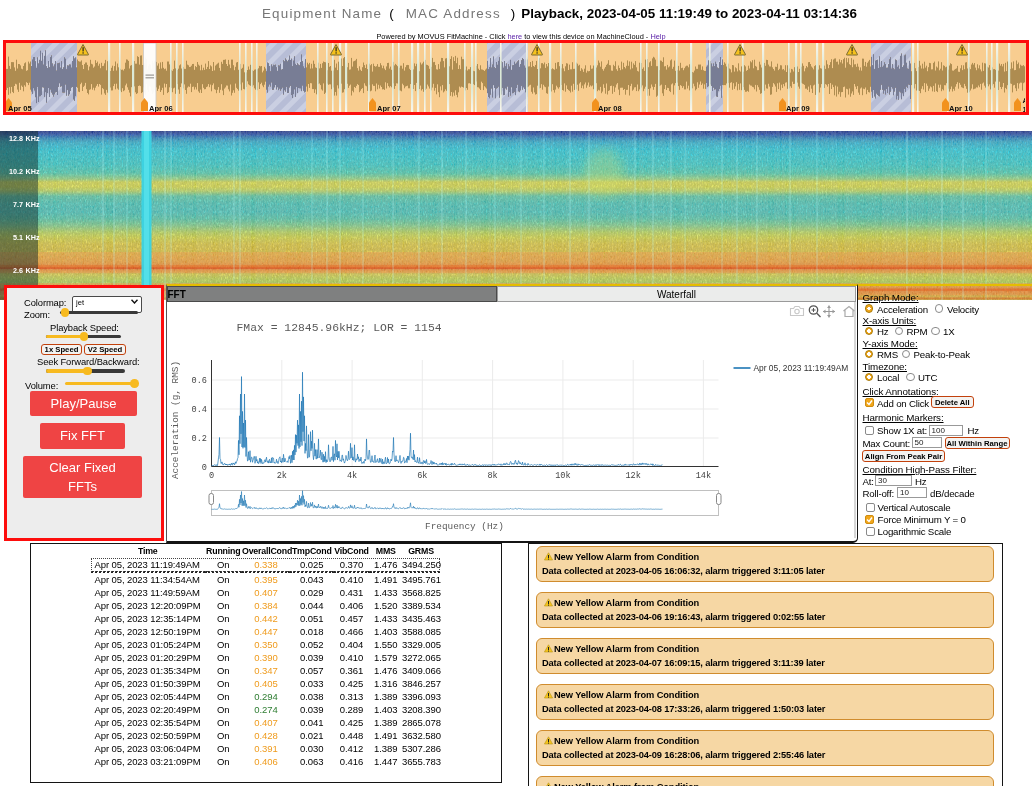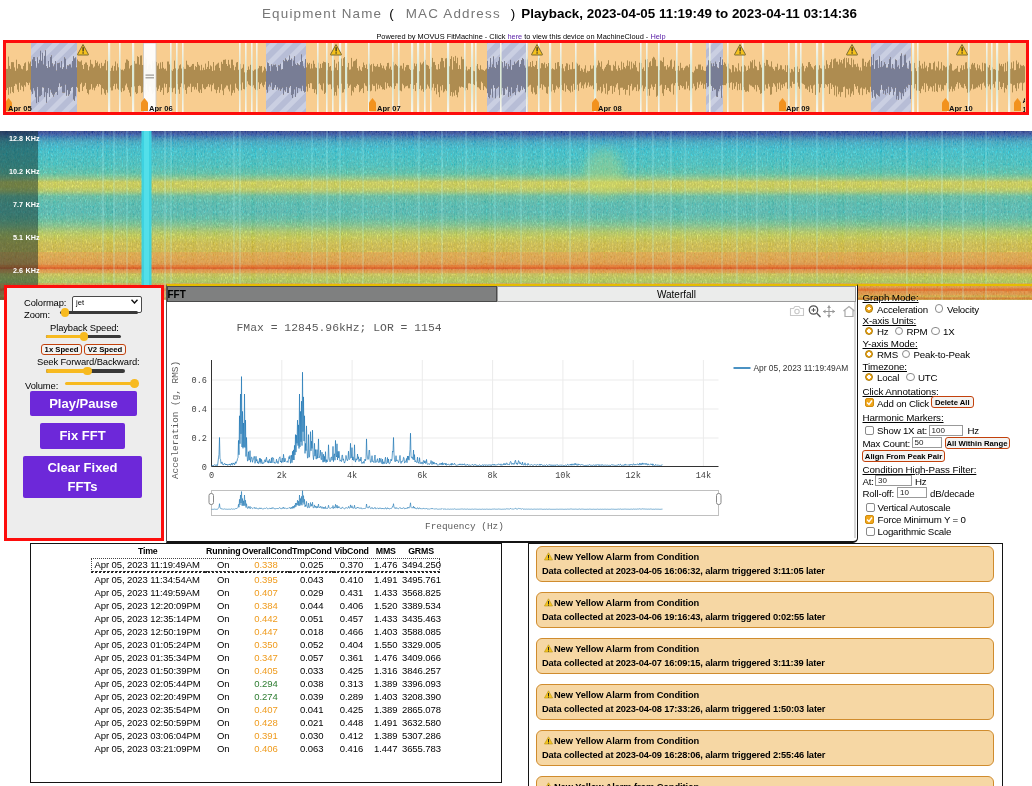--- a/index.html
+++ b/index.html
@@ -8,21 +8,21 @@
 .ol{font-size:9.7px;letter-spacing:-.2px;white-space:nowrap}
 .rd{width:8.6px;height:8.6px;border-radius:50%;border:1px solid #8a8a8a;background:#fff}
 .rdc{border:1px solid #a97a07;background:radial-gradient(circle,#fff 0,#fff 1.6px,#f2a71b 1.7px)}
 .cb{width:9px;height:9px;border:1px solid #8a8a8a;border-radius:2px;background:#fff}
 .ti{border:1px solid #999;background:#fff;font-size:8px;font-family:"Liberation Sans";padding-left:2px;line-height:9px;color:#222}
 .bt{background:#f4f3f1;border:1px solid #c2410c;border-radius:3px;font-size:7.7px;
  font-weight:600;text-align:center;color:#000;white-space:nowrap}
 .pl{font-size:9.4px;font-weight:500;letter-spacing:-.1px;white-space:nowrap}
 .trk{height:3.6px;border-radius:2px;background:#393939}
 .tha{width:8.6px;height:8.6px;border-radius:50%;background:#f7ba20}
-.db{background:#6d28d9;color:#fff;font-weight:700;text-align:center;border-radius:2px;font-size:13px}
+.db{background:#ef4444;color:#fff;font-weight:400;text-align:center;border-radius:2px;font-size:13px}
 .al{left:6.5px;width:458px;height:36px;border:1.4px solid #d08c2e;border-radius:6px;background:#f6d7a4}
 .l1{left:17.5px;top:5px;font-size:9.3px;font-weight:700;letter-spacing:-.1px;white-space:nowrap}
 .l2{left:5.5px;top:19px;font-size:9.3px;font-weight:600;letter-spacing:-.15px;white-space:nowrap}
 .wi{top:5px;left:7px}
 td,th{height:13.05px;padding:0;text-align:center;white-space:nowrap;line-height:13px;
  font-size:9.5px;letter-spacing:-.1px}
 th{font-size:8.8px;font-weight:700;height:12.5px;letter-spacing:-.2px}
 td:first-child{text-align:left;padding-left:3.5px}
 </style></head>
 <body>
@@ -516,20 +516,29 @@
       <tr>
         <td>Apr 05, 2023 01:05:24PM</td>
         <td>On</td>
         <td style="color:#ef9b1d">0.350</td>
         <td>0.052</td>
         <td>0.404</td>
         <td>1.550</td>
         <td>3329.005</td>
       </tr>
       <tr>
+        <td>Apr 05, 2023 01:20:29PM</td>
+        <td>On</td>
+        <td style="color:#ef9b1d">0.390</td>
+        <td>0.039</td>
+        <td>0.410</td>
+        <td>1.579</td>
+        <td>3272.065</td>
+      </tr>
+      <tr>
         <td>Apr 05, 2023 01:35:34PM</td>
         <td>On</td>
         <td style="color:#ef9b1d">0.347</td>
         <td>0.057</td>
         <td>0.361</td>
         <td>1.476</td>
         <td>3409.066</td>
       </tr>
       <tr>
         <td>Apr 05, 2023 01:50:39PM</td>

